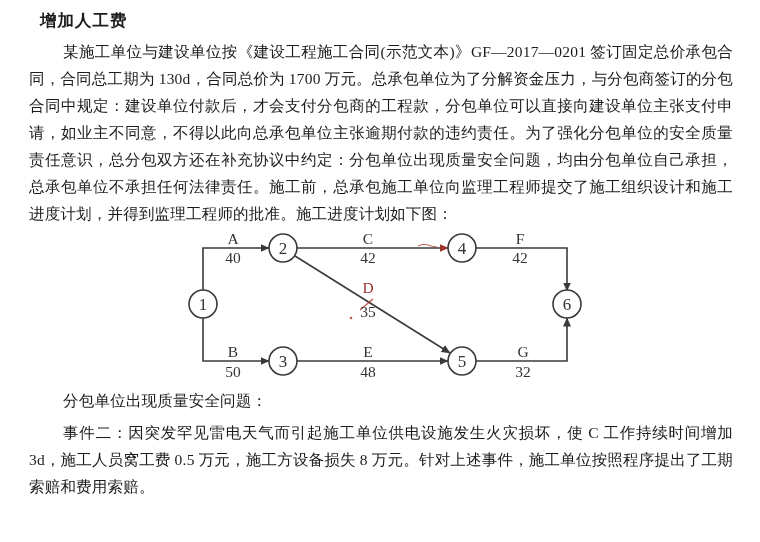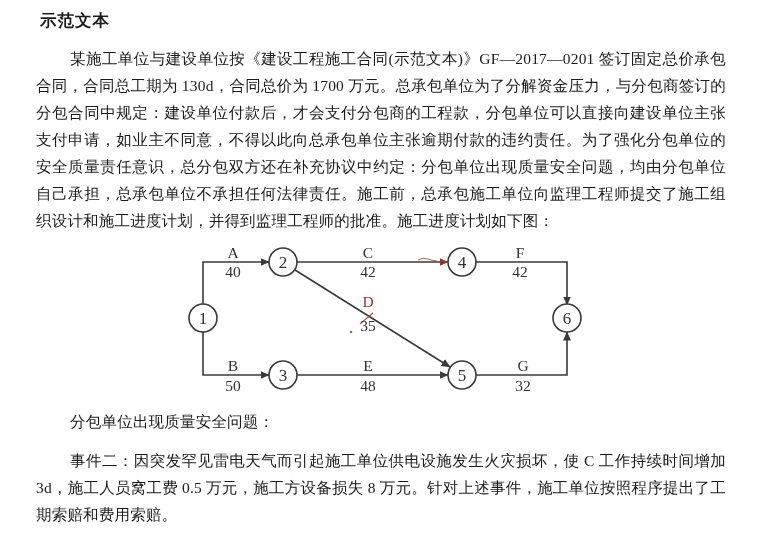--- a/index.html
+++ b/index.html
@@ -19,21 +19,21 @@
     padding: 8px 22px 0 24px;
   }
   .doc-title {
     font-size: 16.5px;
     font-weight: bold;
     margin: 0 0 5px 16px;
     line-height: 25px;
     letter-spacing: 1px;
   }
   p.body-par {
-    margin: 12px;
+    margin: 5px;
     font-size: 15.5px;
     line-height: 27px;
     text-align: justify;
     text-indent: 2.2em;
     letter-spacing: 0.2px;
   }
   .diagram-wrap {
     margin: 2px 0 1px 156px;
     width: 420px;
     height: 150px;
@@ -47,21 +47,21 @@
   .node-num { font-size: 17px; }
   .act-label { font-size: 15.5px; }
   .edge { stroke: #3a3a3a; stroke-width: 1.6; fill: none; }
   .red-mark { stroke: #b03226; fill: none; }
 </style>
 </head>
 <body>
 
 <div class="page">
 
-  <h1 class="doc-title">示范文本</h1>
+  <h1 class="doc-title">增加人工费</h1>
 
   <p class="body-par">某施工单位与建设单位按《建设工程施工合同(示范文本)》GF—2017—0201 签订固定总价承包合同，合同总工期为 130d，合同总价为 1700 万元。总承包单位为了分解资金压力，与分包商签订的分包合同中规定：建设单位付款后，才会支付分包商的工程款，分包单位可以直接向建设单位主张支付申请，如业主不同意，不得以此向总承包单位主张逾期付款的违约责任。为了强化分包单位的安全质量责任意识，总分包双方还在补充协议中约定：分包单位出现质量安全问题，均由分包单位自己承担，总承包单位不承担任何法律责任。施工前，总承包施工单位向监理工程师提交了施工组织设计和施工进度计划，并得到监理工程师的批准。施工进度计划如下图：</p>
 
   <div class="diagram-wrap">
     <svg width="420" height="150" viewBox="0 7 420 150">
       <defs>
         <marker id="ah" markerUnits="userSpaceOnUse" markerWidth="10" markerHeight="9" refX="8.5" refY="4" orient="auto">
           <path d="M0,0 L9,4 L0,8 z" fill="#3a3a3a"></path>
         </marker>
         <marker id="ahr" markerUnits="userSpaceOnUse" markerWidth="10" markerHeight="9" refX="8.5" refY="4" orient="auto">

